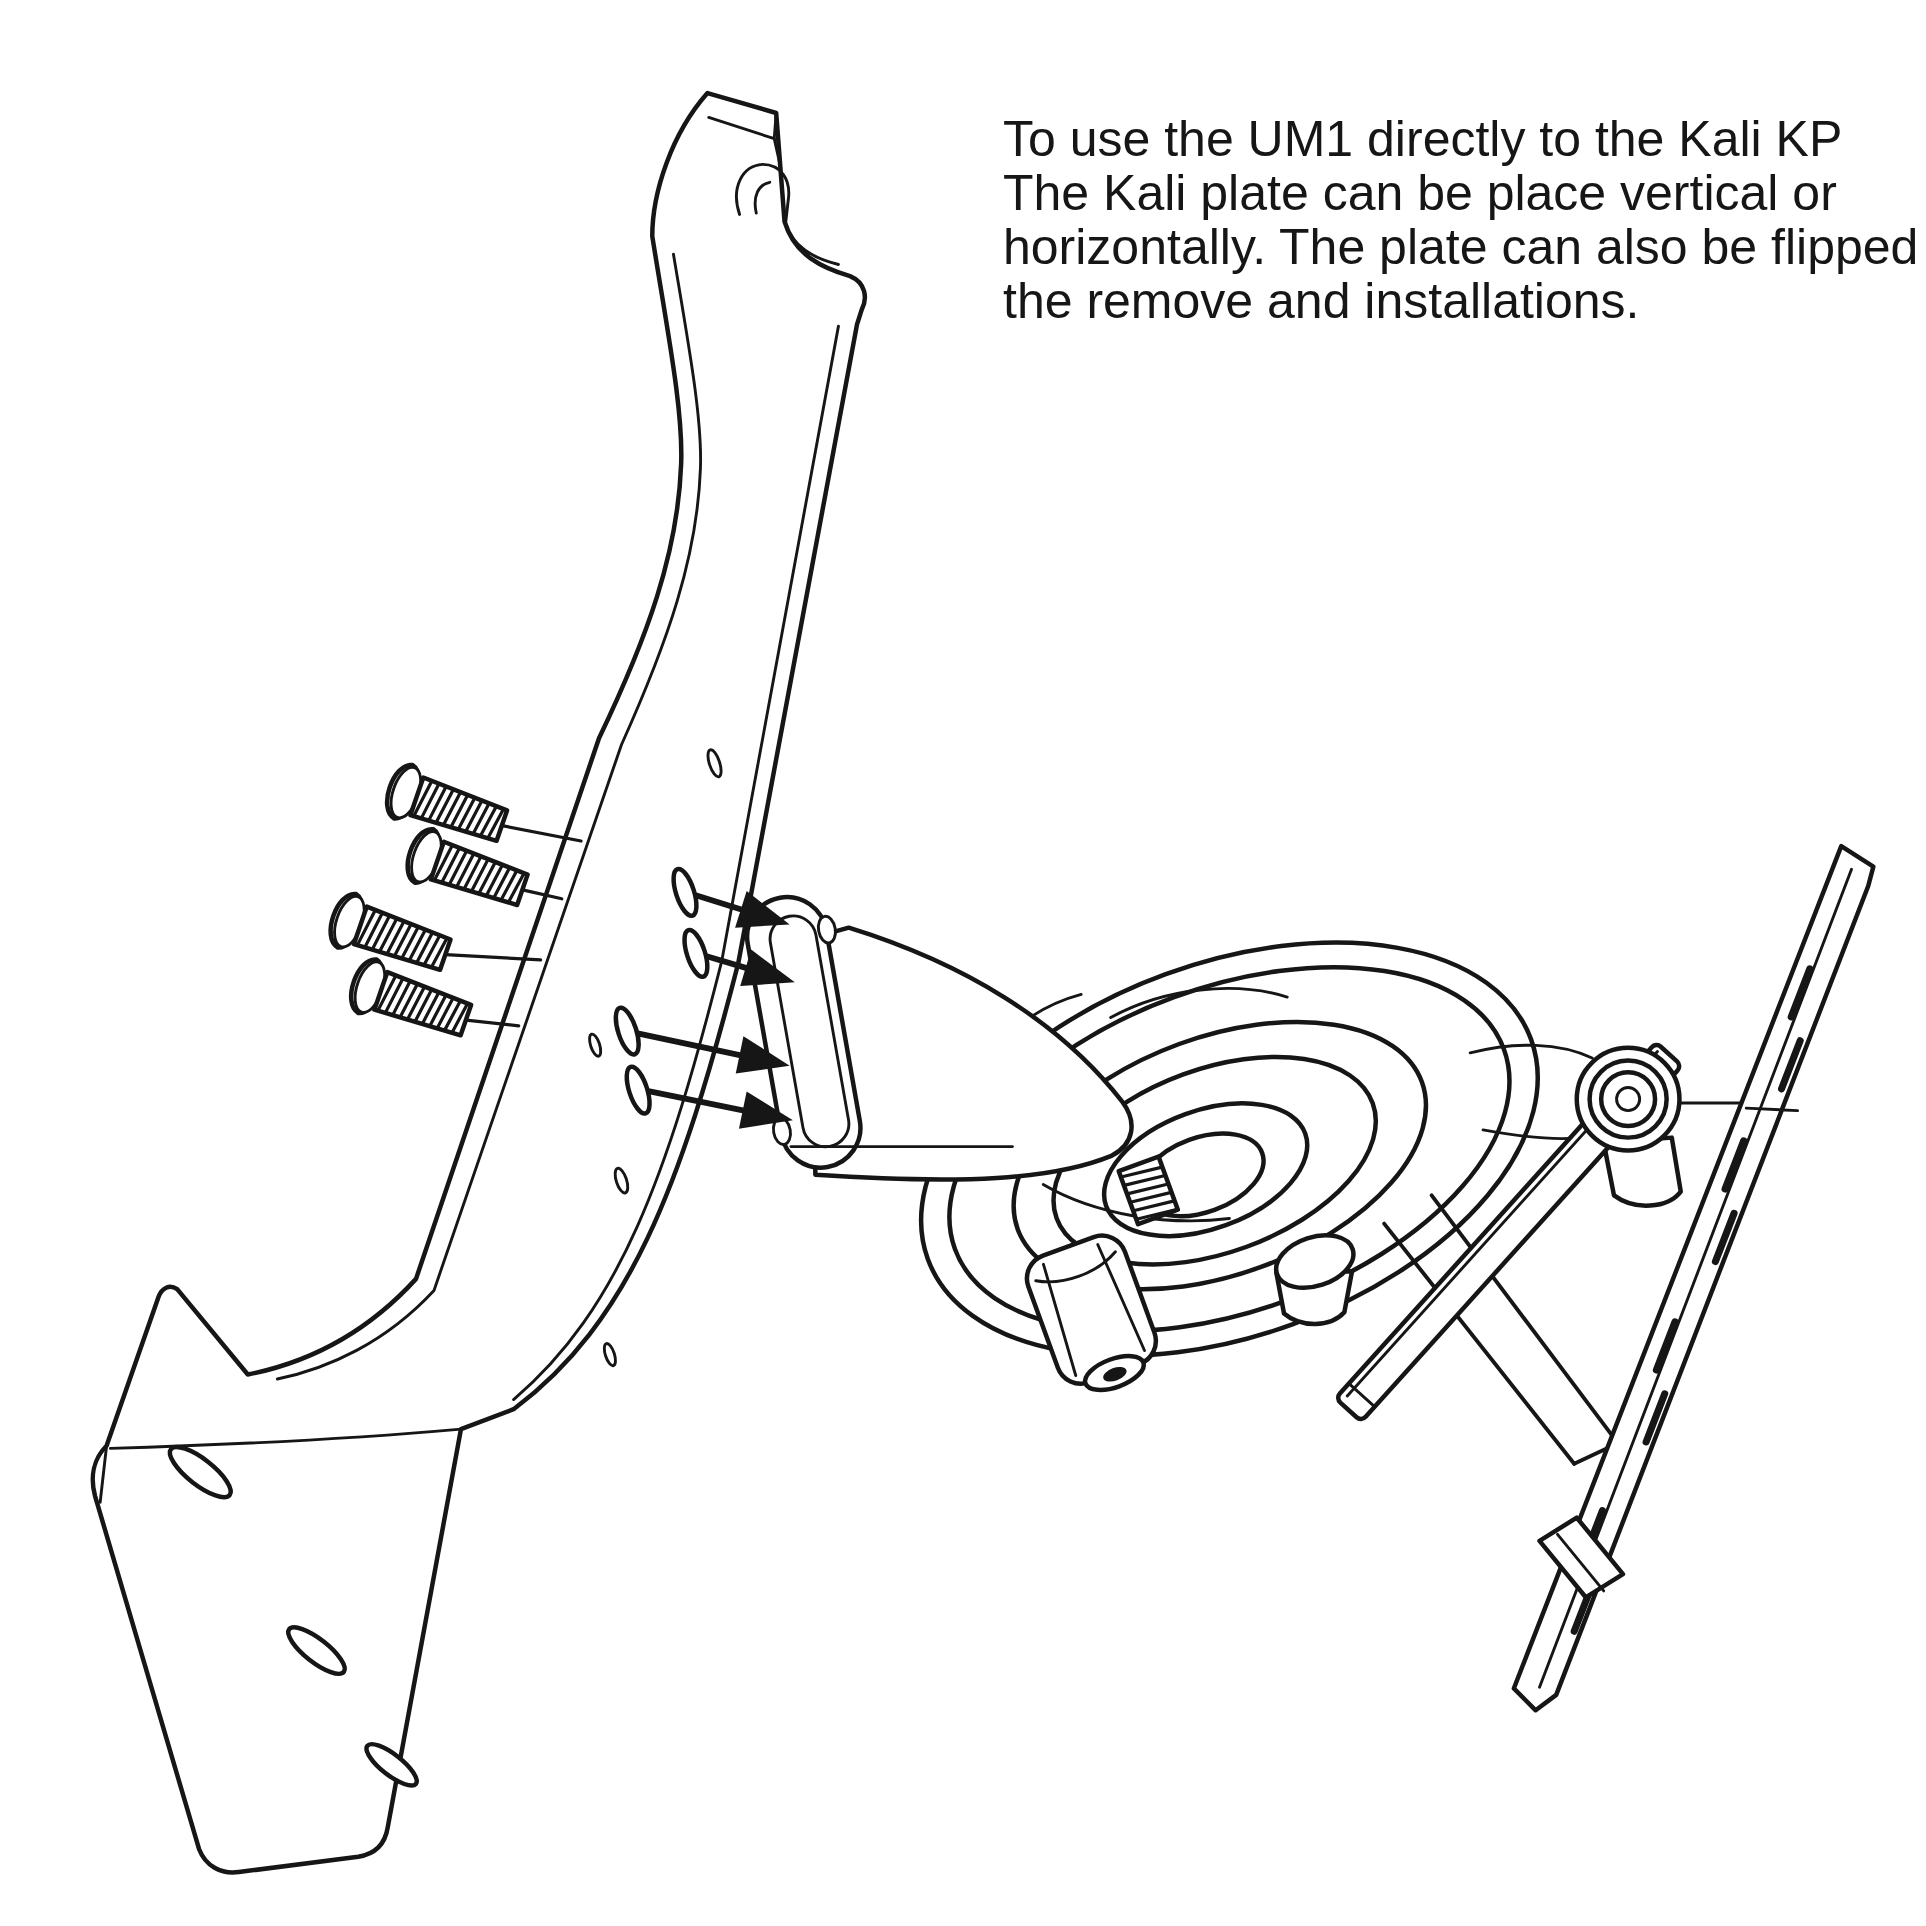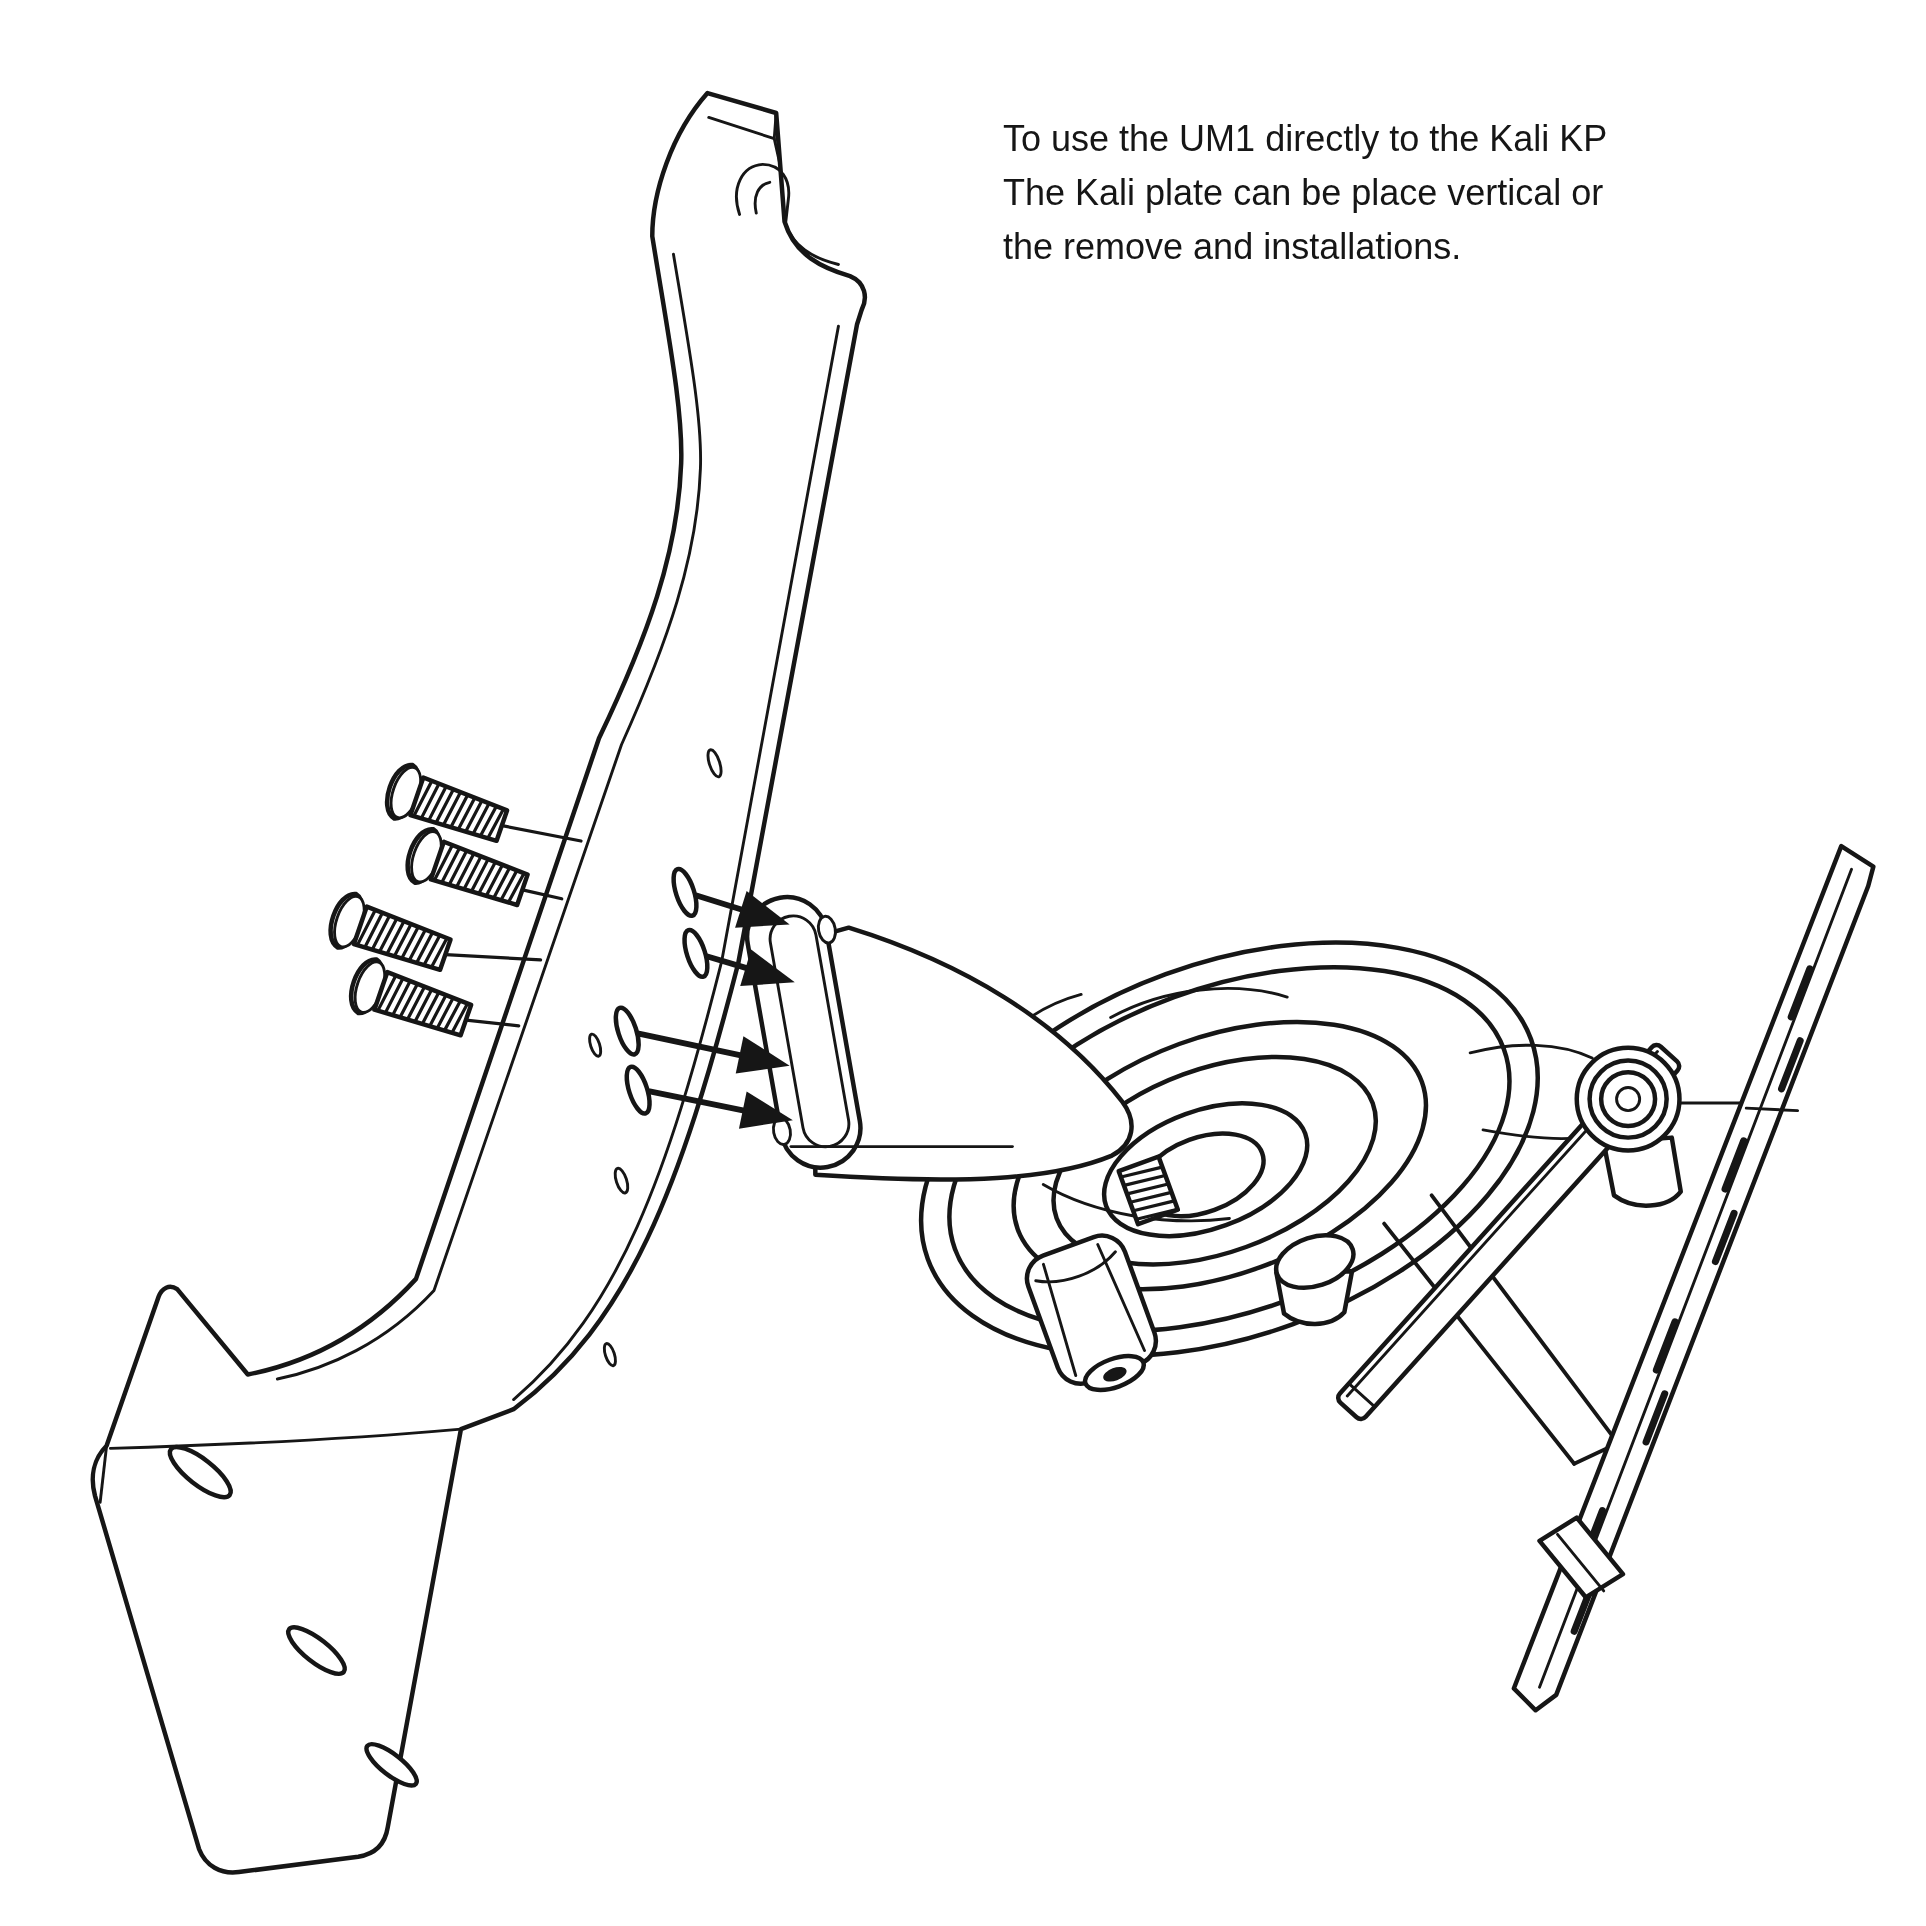--- a/index.html
+++ b/index.html
@@ -1,20 +1,20 @@
 <!DOCTYPE html>
 <html style="--ink: #161616;font-size:10.3px"><head>
 <meta charset="utf-8">
 <style>
   html,body{margin:0;padding:0;background:#fff;}
   body{width:1926px;height:1926px;position:relative;overflow:hidden;
        font-family:"Liberation Sans",sans-serif;color:var(--ink,#161616);}
   .figure{position:absolute;inset:0;background:#fff;}
   .instructions{position:absolute;left:1003px;top:112px;width:902px;
-                font-size:36px;line-height:54px;color:var(--ink,#161616);}
+                font-size:50px;line-height:54px;color:var(--ink,#161616);}
   .instructions .line{white-space:nowrap;}
   svg.diagram{position:absolute;left:0;top:0;width:1926px;height:1926px;color:var(--ink,#161616);}
   .ln{fill:none;stroke:currentColor;stroke-width:7;stroke-linecap:round;stroke-linejoin:round;}
   .thin{stroke-width:4.5;}
   .med{stroke-width:6;}
   .fw{fill:#ffffff;}
   .ink{fill:currentColor;stroke:none;}
   .hatch{stroke-width:5;}
   .slot{stroke-width:11;stroke-linecap:round;}
   .shaft{stroke-width:9;}
@@ -222,17 +222,18 @@
       <g>
         <line class="ln shaft" x1="1012" y1="1700" x2="1159" y2="1730"></line>
         <path class="ink" d="M 1235 1745 L 1151 1758 L 1163 1700 Z"></path>
       </g>
     </g>
   </svg>
 
   <div class="instructions">
     <div class="line">To use the UM1 directly to the Kali KP</div>
     <div class="line">The Kali plate can be place vertical or</div>
+    <div class="line">horizontally. The plate can also be flipped</div>
     <div class="line">the remove and installations.</div>
   </div>
 
 </div>
 
 
 </body></html>

